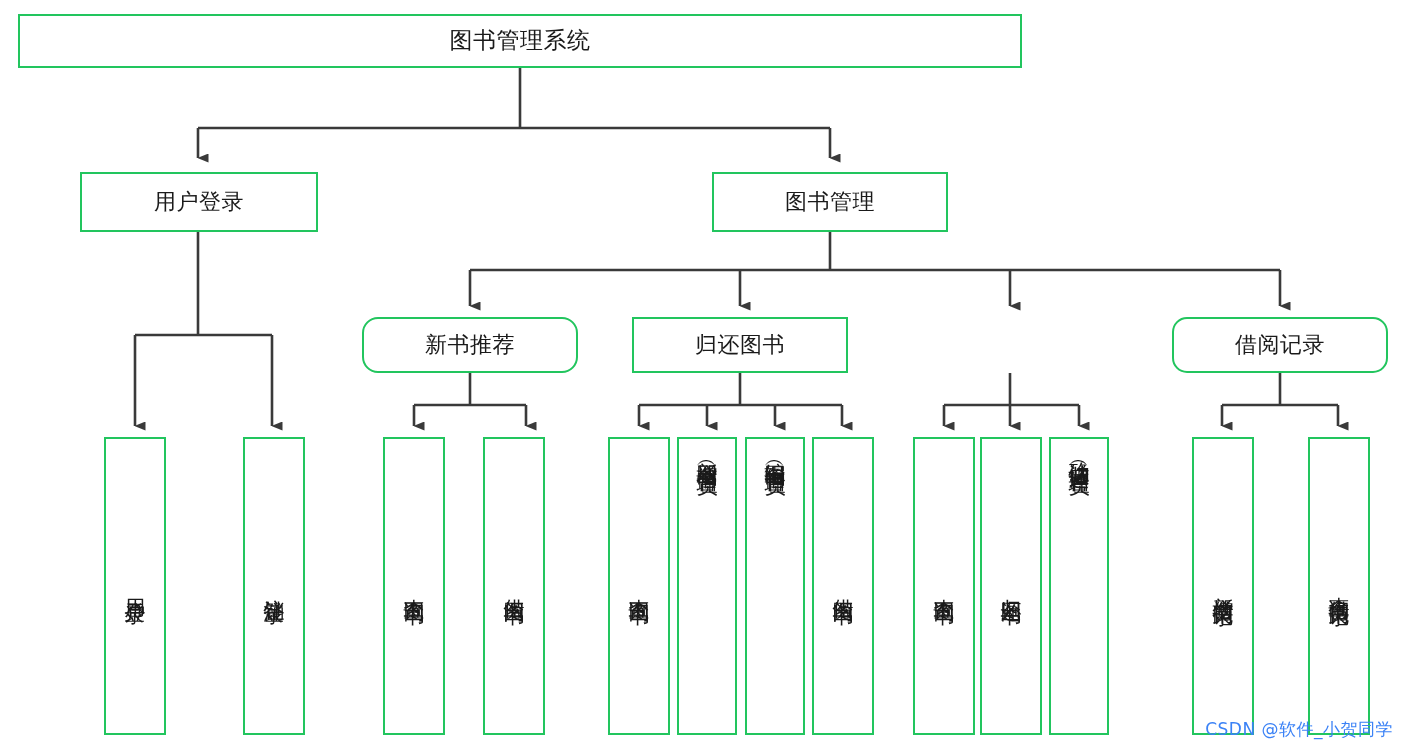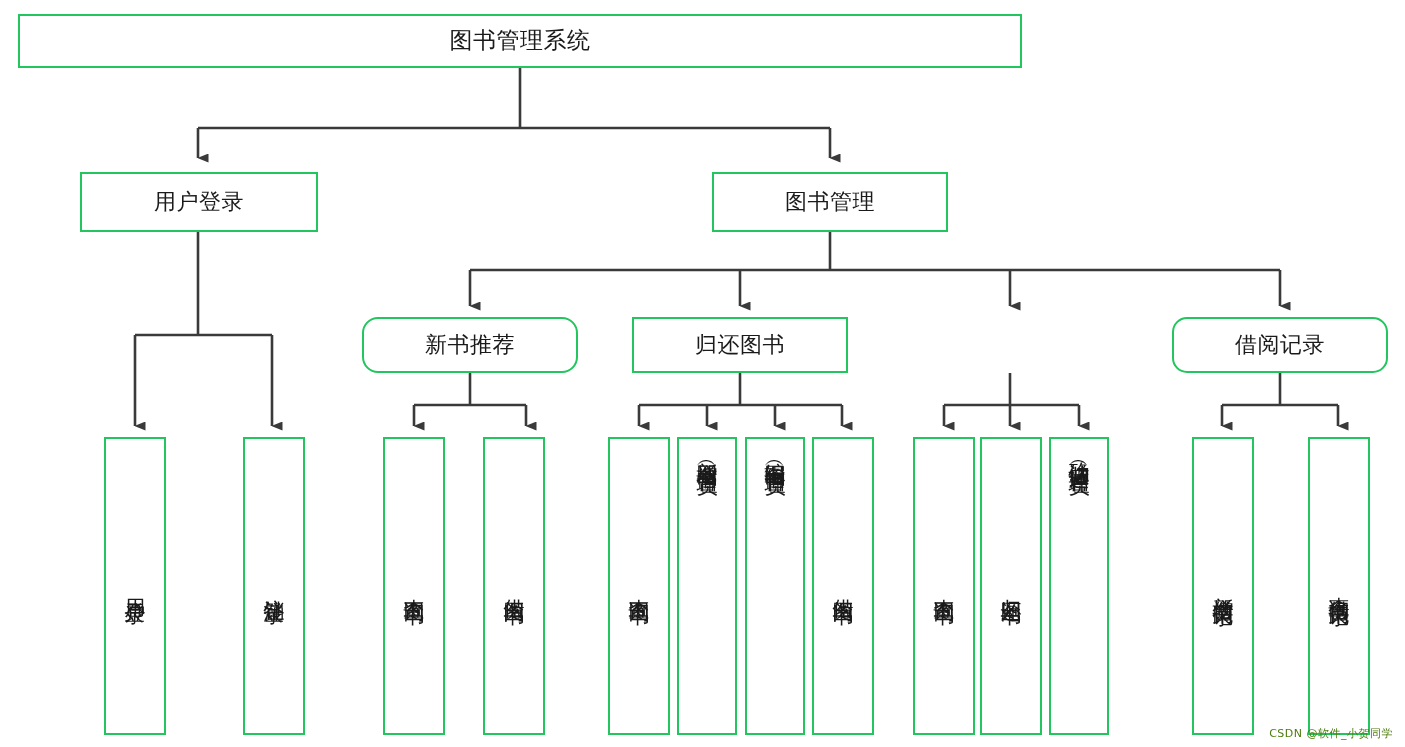--- a/index.html
+++ b/index.html
@@ -66,22 +66,22 @@
     margin: 0 auto;
   }
   .node.vert.centered {
     align-items: center;
     padding-top: 0;
   }
   .watermark {
     position: absolute;
     right: 12px;
     bottom: 6px;
-    font-size: 11px;
-    color: #4d7c0f;
+    font-size: 17px;
+    color: #3b82f6;
     letter-spacing: 0.5px;
     z-index: 5;
     user-select: none;
     white-space: nowrap;
   }
 </style>
 </head>
 <body>
 
 <div id="diagram-root">

